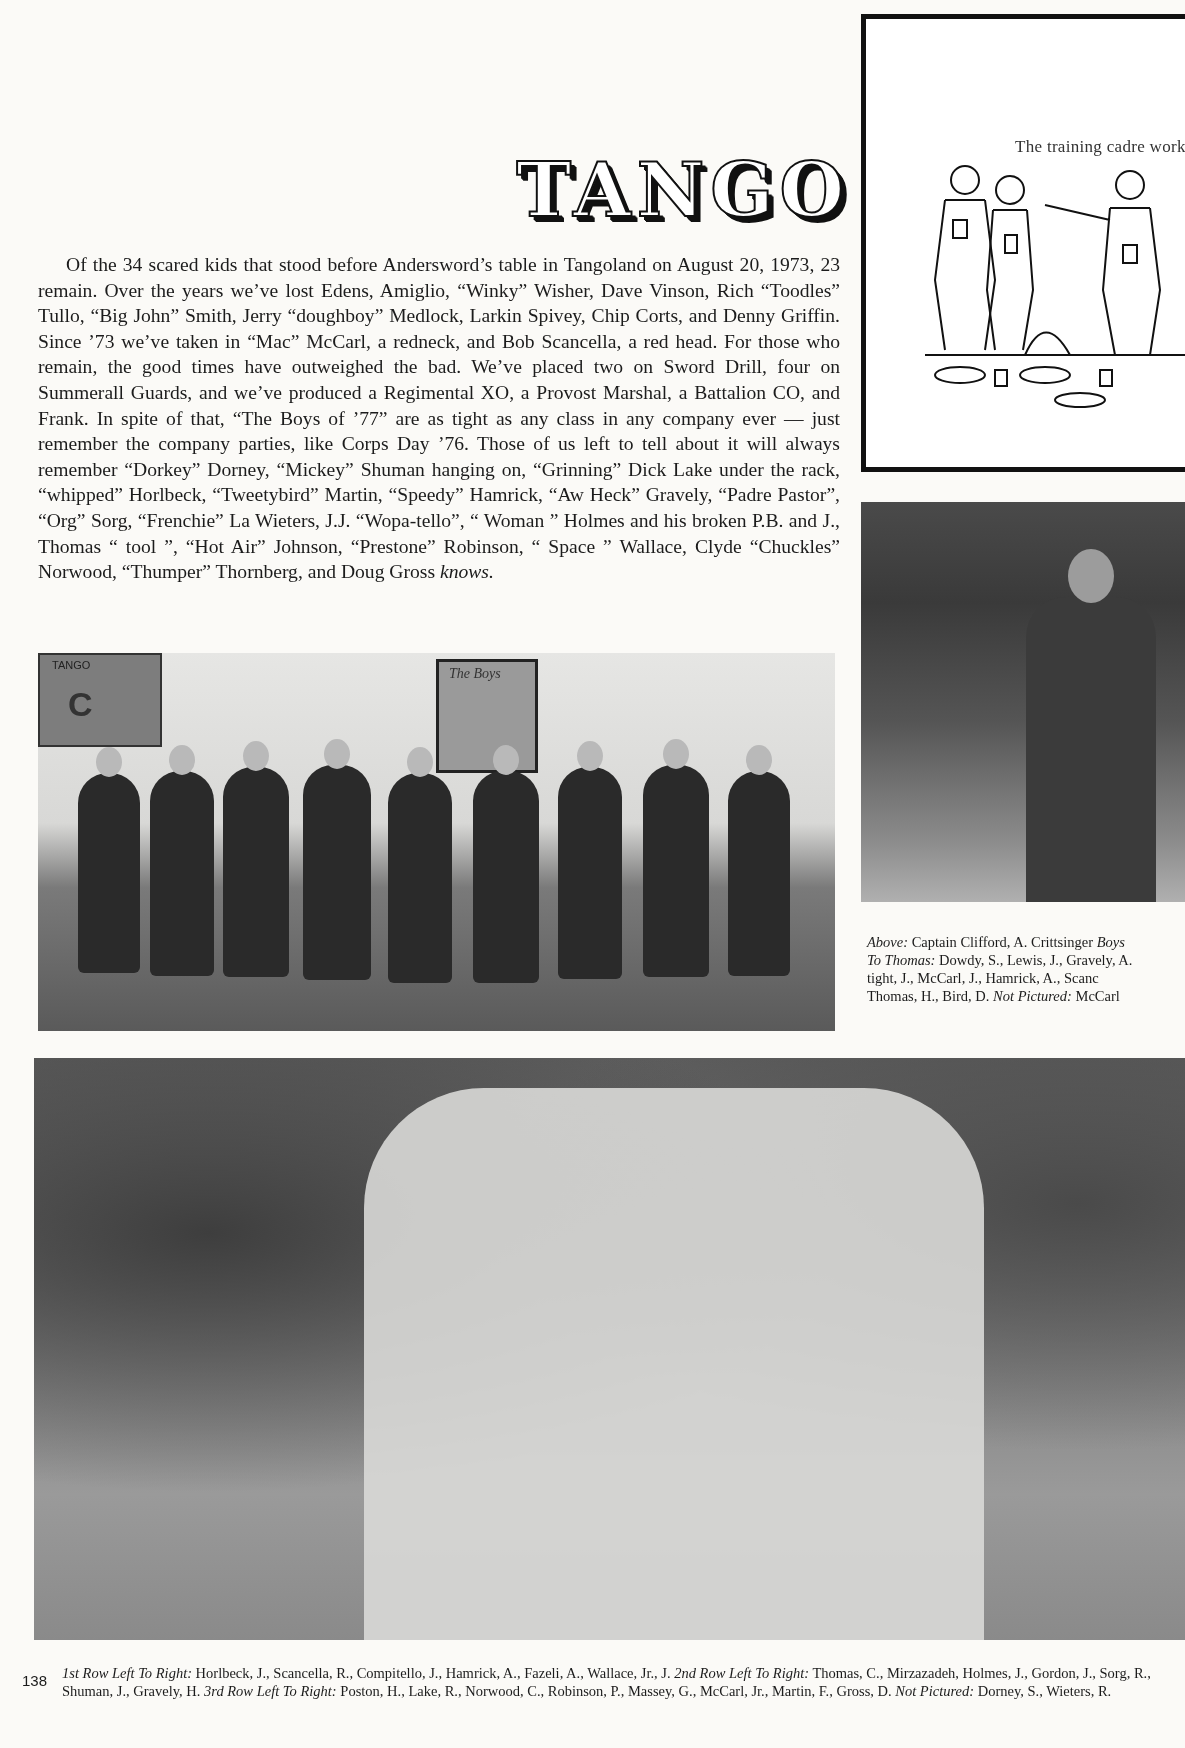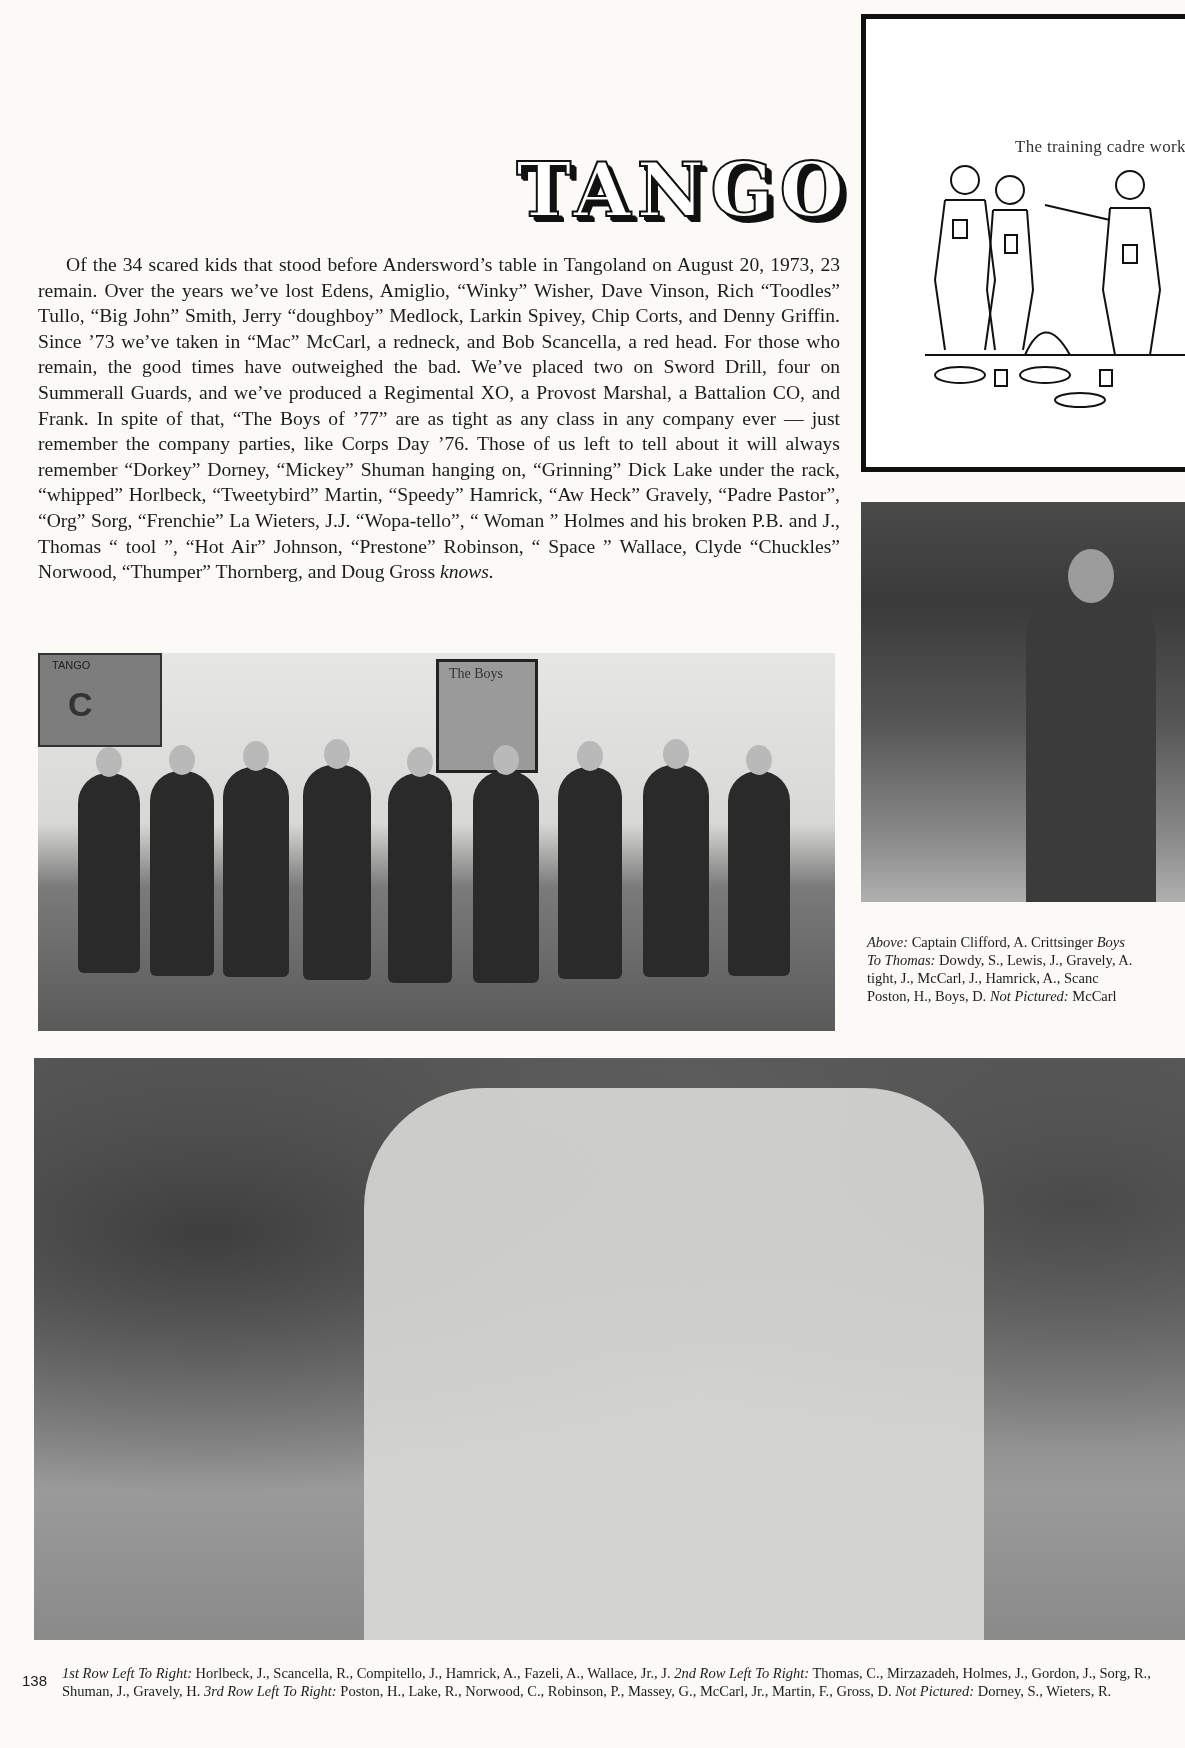--- a/index.html
+++ b/index.html
@@ -109,21 +109,21 @@
   <rect x="90" y="220" width="12" height="16"></rect>
   <rect x="195" y="220" width="12" height="16"></rect>
 </svg>
 
 <div class="abs photo photo-cadets">
   <div class="flag">
     <div style="position:absolute;left:12px;top:4px;font-family:'Liberation Sans',sans-serif;font-size:11px;color:#222;">TANGO</div>
     <div style="position:absolute;left:28px;top:30px;font-family:'Liberation Sans',sans-serif;font-size:34px;font-weight:bold;color:#333;">C</div>
   </div>
   <div class="banner-t">
-    <div style="position:absolute;left:10px;top:4px;font-size:14px;color:#333;">The Boys</div>
+    <div style="position:absolute;left:10px;top:4px;font-style:italic;font-size:14px;color:#333;">The Boys</div>
   </div>
   <div class="figure dark" style="left:40px;top:120px;width:62px;height:200px;">
       <div class="head"></div>
     </div>
   <div class="figure dark" style="left:112px;top:118px;width:64px;height:205px;">
       <div class="head"></div>
     </div>
   <div class="figure dark" style="left:185px;top:114px;width:66px;height:210px;">
       <div class="head"></div>
     </div>
@@ -150,21 +150,21 @@
 <div class="abs photo photo-captain">
   <div class="figure dark" style="left:165px;top:95px;width:130px;height:305px;border-radius:40px 40px 0 0;background:#3b3b3b;">
     <div class="head" style="width:46px;height:54px;margin-left:-23px;top:-48px;background:#9c9c9c;"></div>
   </div>
 </div>
 
 <div class="abs caption-right">
   <div><i>Above:</i><span> Captain Clifford, A. Crittsinger </span><i>Boys</i></div>
   <div><i>To Thomas:</i><span> Dowdy, S., Lewis, J., Gravely, A.</span></div>
   <div><span>tight, J., McCarl, J., Hamrick, A., Scanc</span></div>
-  <div><span>Poston, H., Boys, D. </span><i>Not Pictured:</i><span> McCarl</span></div>
+  <div><span>Thomas, H., Bird, D. </span><i>Not Pictured:</i><span> McCarl</span></div>
 </div>
 
 <div class="abs photo photo-group">
   <div style="position:absolute;left:0;top:0;width:100%;height:100%;background:radial-gradient(ellipse at 15% 30%, #3e3e3e 0%, transparent 45%), radial-gradient(ellipse at 90% 25%, #4a4a4a 0%, transparent 40%);"></div>
   <div style="position:absolute;left:330px;top:30px;width:620px;height:552px;background:#d9d9d7;border-radius:120px 120px 0 0;opacity:0.9;"></div>
 </div>
 
 <div class="abs page-num">138</div>
 
 <div class="abs caption-bottom"><i>1st Row Left To Right:</i><span> Horlbeck, J., Scancella, R., Compitello, J., Hamrick, A., Fazeli, A., Wallace, Jr., J. </span><i>2nd Row Left To Right:</i><span> Thomas, C., Mirzazadeh, Holmes, J., Gordon, J., Sorg, R., Shuman, J., Gravely, H. </span><i>3rd Row Left To Right:</i><span> Poston, H., Lake, R., Norwood, C., Robinson, P., Massey, G., McCarl, Jr., Martin, F., Gross, D. </span><i>Not Pictured:</i><span> Dorney, S., Wieters, R.</span></div>

